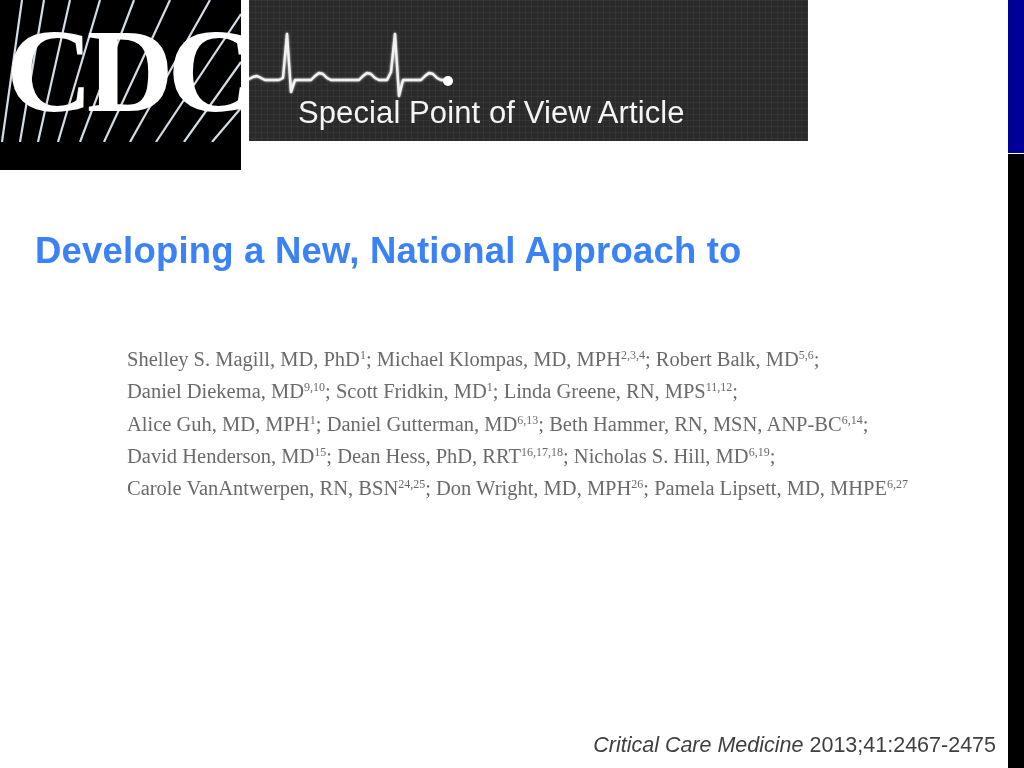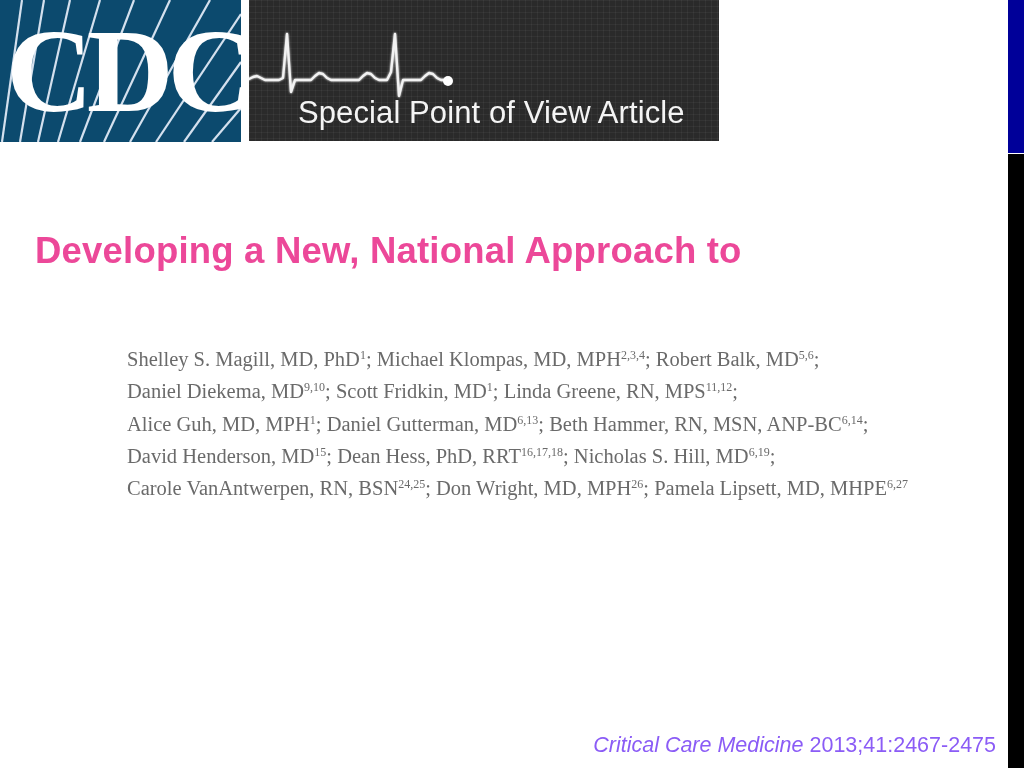--- a/index.html
+++ b/index.html
@@ -12,22 +12,22 @@
     }
     body {
       position: relative;
       font-family: "Liberation Sans", sans-serif;
     }
     .cdc-logo {
       position: absolute;
       left: 0;
       top: 0;
       width: 241px;
-      height: 142px;
-      background: #0c4a6e;
+      height: 170px;
+      background: #000000;
       overflow: hidden;
     }
     .cdc-logo svg.rays {
       position: absolute;
       left: 0; top: 0;
       width: 241px; height: 142px;
     }
     .cdc-text {
       position: absolute;
       left: 6px;
@@ -38,21 +38,21 @@
       line-height: 140px;
       color: #ffffff;
       letter-spacing: -6px;
       transform: scaleX(1.02);
       transform-origin: left center;
     }
     .banner {
       position: absolute;
       left: 249px;
       top: 0;
-      width: 470px;
+      width: 559px;
       height: 141px;
       background-color: #2a2a2a;
       background-image:
         linear-gradient(rgba(255,255,255,0.045) 1px, transparent 1px),
         linear-gradient(90deg, rgba(255,255,255,0.045) 1px, transparent 1px);
       background-size: 6px 6px;
       overflow: hidden;
     }
     .banner svg.ecg {
       position: absolute;
@@ -90,21 +90,21 @@
     }
     .article-title {
       position: absolute;
       left: 35px;
       top: 226px;
       margin: 0;
       font-family: "Liberation Sans", sans-serif;
       font-weight: bold;
       font-size: 36.5px;
       line-height: 50px;
-      color: #ec4899;
+      color: #3b82f6;
       letter-spacing: 0.2px;
       white-space: nowrap;
     }
     .authors {
       position: absolute;
       left: 83px;
       top: 343px;
       font-family: "Liberation Serif", serif;
       font-size: 20.5px;
       line-height: 32.3px;
@@ -121,21 +121,21 @@
       vertical-align: 7px;
       letter-spacing: 0;
     }
     .citation {
       position: absolute;
       right: 28px;
       top: 731px;
       font-family: "Liberation Sans", sans-serif;
       font-size: 21.5px;
       line-height: 28px;
-      color: #8b5cf6;
+      color: #404040;
       white-space: nowrap;
     }
     .citation .journal {
       font-style: italic;
     }
   </style>
 </head>
 <body>
 
 <div class="cdc-logo">

